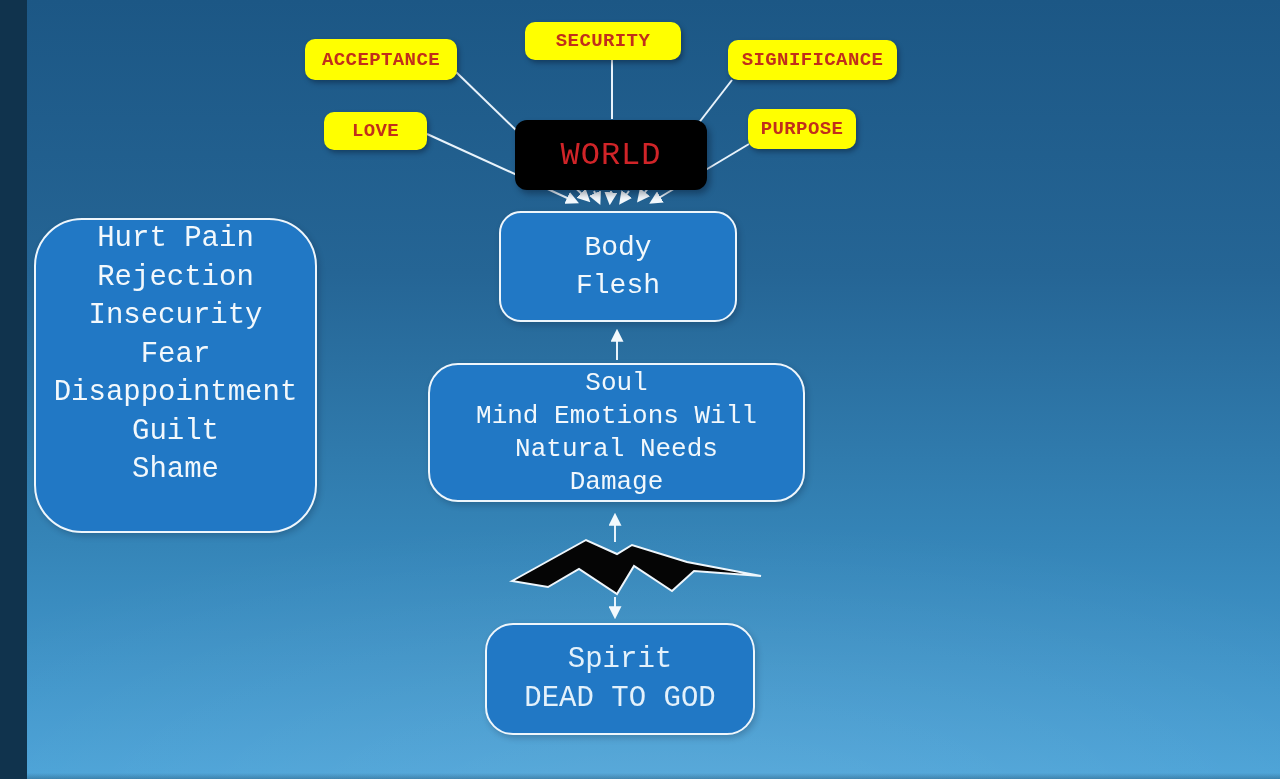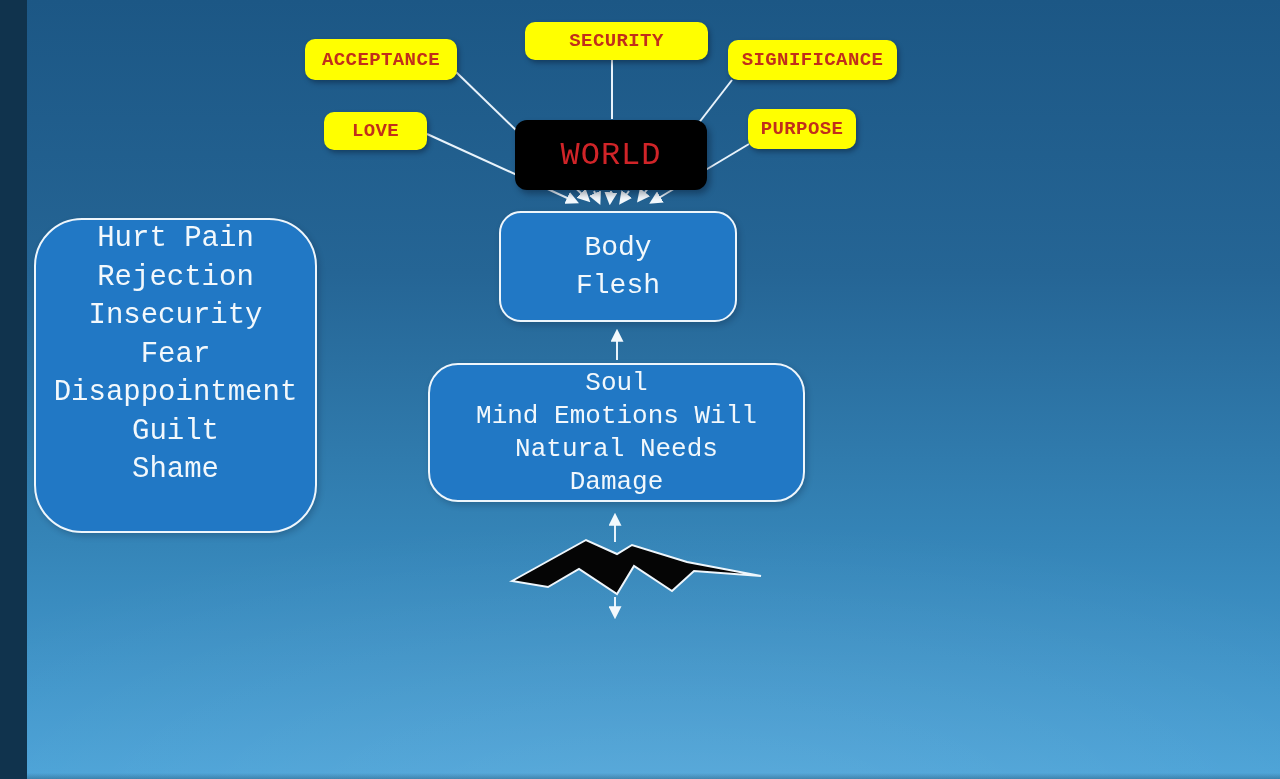--- a/index.html
+++ b/index.html
@@ -78,21 +78,21 @@
       <line x1="590" y1="360" x2="590" y2="332" marker-end="url(#arw)"></line>
       <line x1="588" y1="542" x2="588" y2="516" marker-end="url(#arw)"></line>
       <line x1="588" y1="597" x2="588" y2="616" marker-end="url(#arw)"></line>
     </g>
     <polygon points="485,581 559,540 590,554 605,545 660,562 734,576 667,571 645,591 607,566 590,594 552,569 521,587" fill="#050505" stroke="#eef6fc" stroke-width="2" stroke-linejoin="miter"></polygon>
   </svg>
 
   <div class="box need" style="left:278px;top:39px;width:152px;height:41px;">
     <span>ACCEPTANCE</span>
   </div>
-  <div class="box need" style="left:498px;top:22px;width:183px;height:38px;justify-content:center;">
+  <div class="box need" style="left:498px;top:22px;width:156px;height:38px;justify-content:center;">
     <span>SECURITY</span>
   </div>
   <div class="box need" style="left:701px;top:40px;width:169px;height:40px;">
     <span>SIGNIFICANCE</span>
   </div>
   <div class="box need" style="left:297px;top:112px;width:103px;height:38px;">
     <span>LOVE</span>
   </div>
   <div class="box need" style="left:721px;top:109px;width:108px;height:40px;">
     <span>PURPOSE</span>
@@ -107,20 +107,24 @@
     <span class="line">Flesh</span>
   </div>
 
   <div class="box bluebox soul-box" style="left:401px;top:363px;width:377px;height:139px;">
     <span class="line">Soul</span>
     <span class="line">Mind Emotions Will</span>
     <span class="line">Natural Needs</span>
     <span class="line">Damage</span>
   </div>
 
+  <div class="box bluebox spirit-box" style="left:458px;top:623px;width:270px;height:112px;">
+    <span class="line">Spirit</span>
+    <span class="line">DEAD TO GOD</span>
+  </div>
 
   <div class="box bluebox feelings-panel" style="left:7px;top:218px;width:283px;height:315px;">
     <span class="line">Hurt Pain</span>
     <span class="line">Rejection</span>
     <span class="line">Insecurity</span>
     <span class="line">Fear</span>
     <span class="line">Disappointment</span>
     <span class="line">Guilt</span>
     <span class="line">Shame</span>
   </div>

